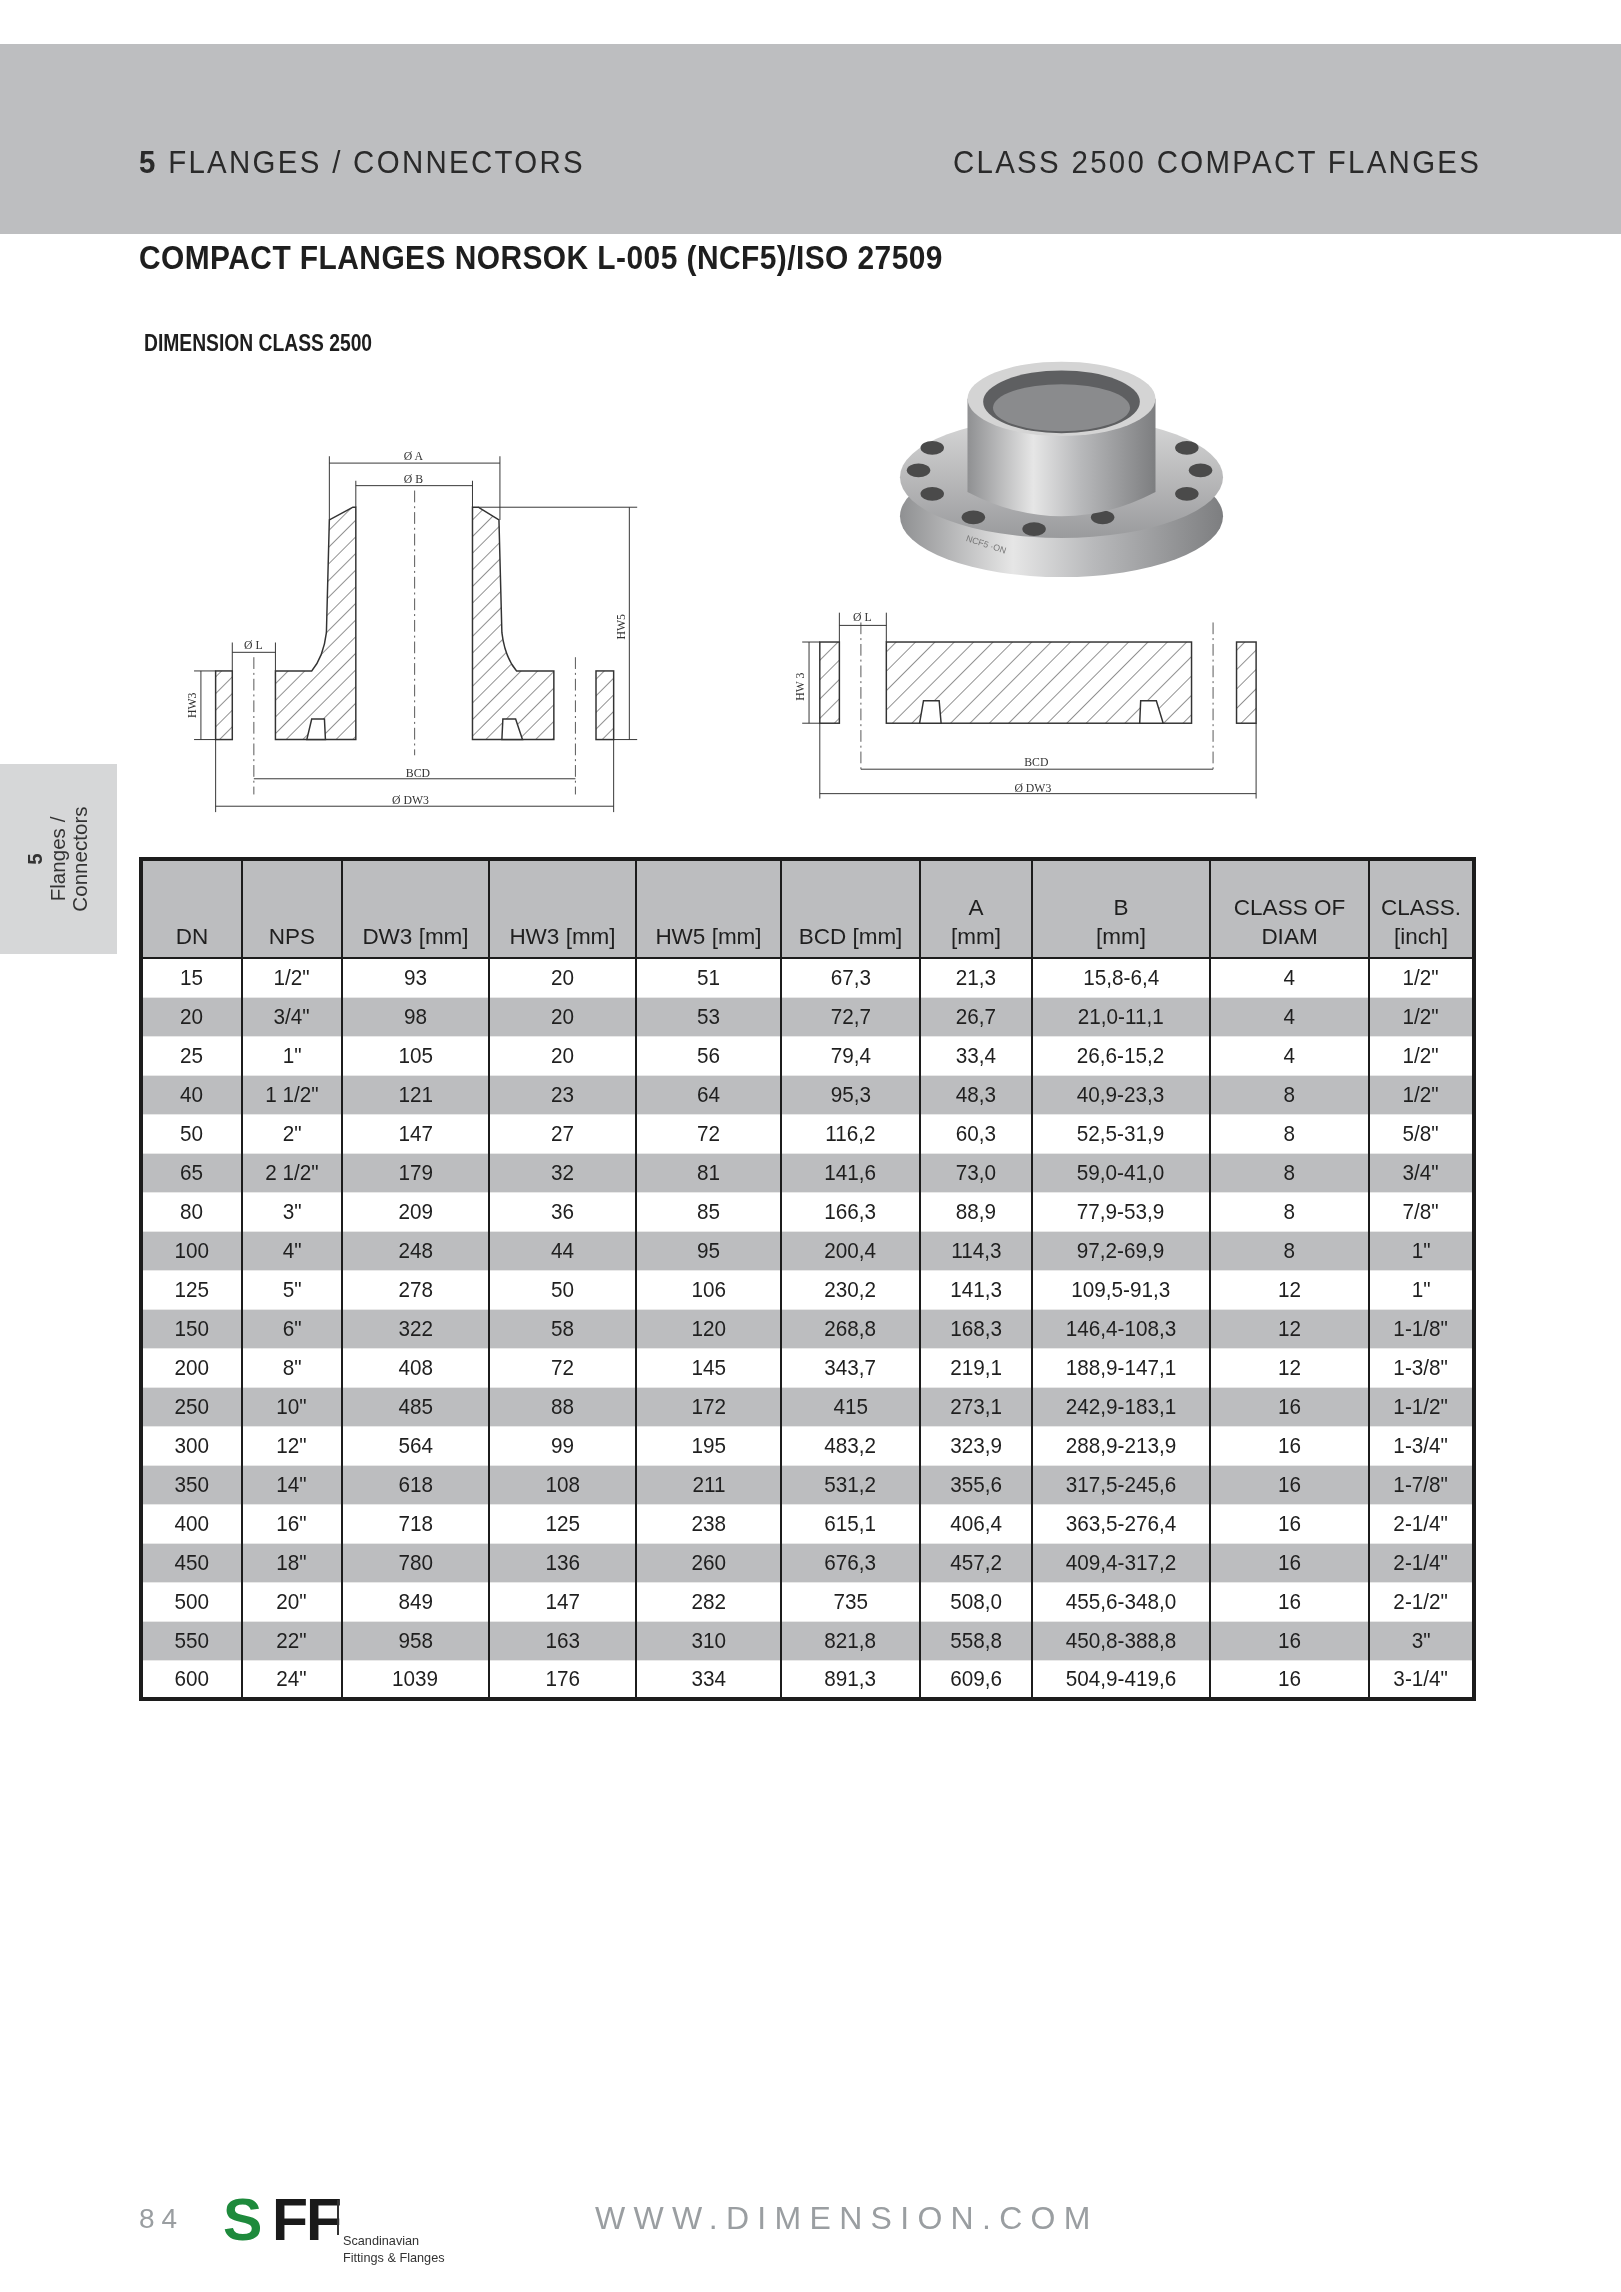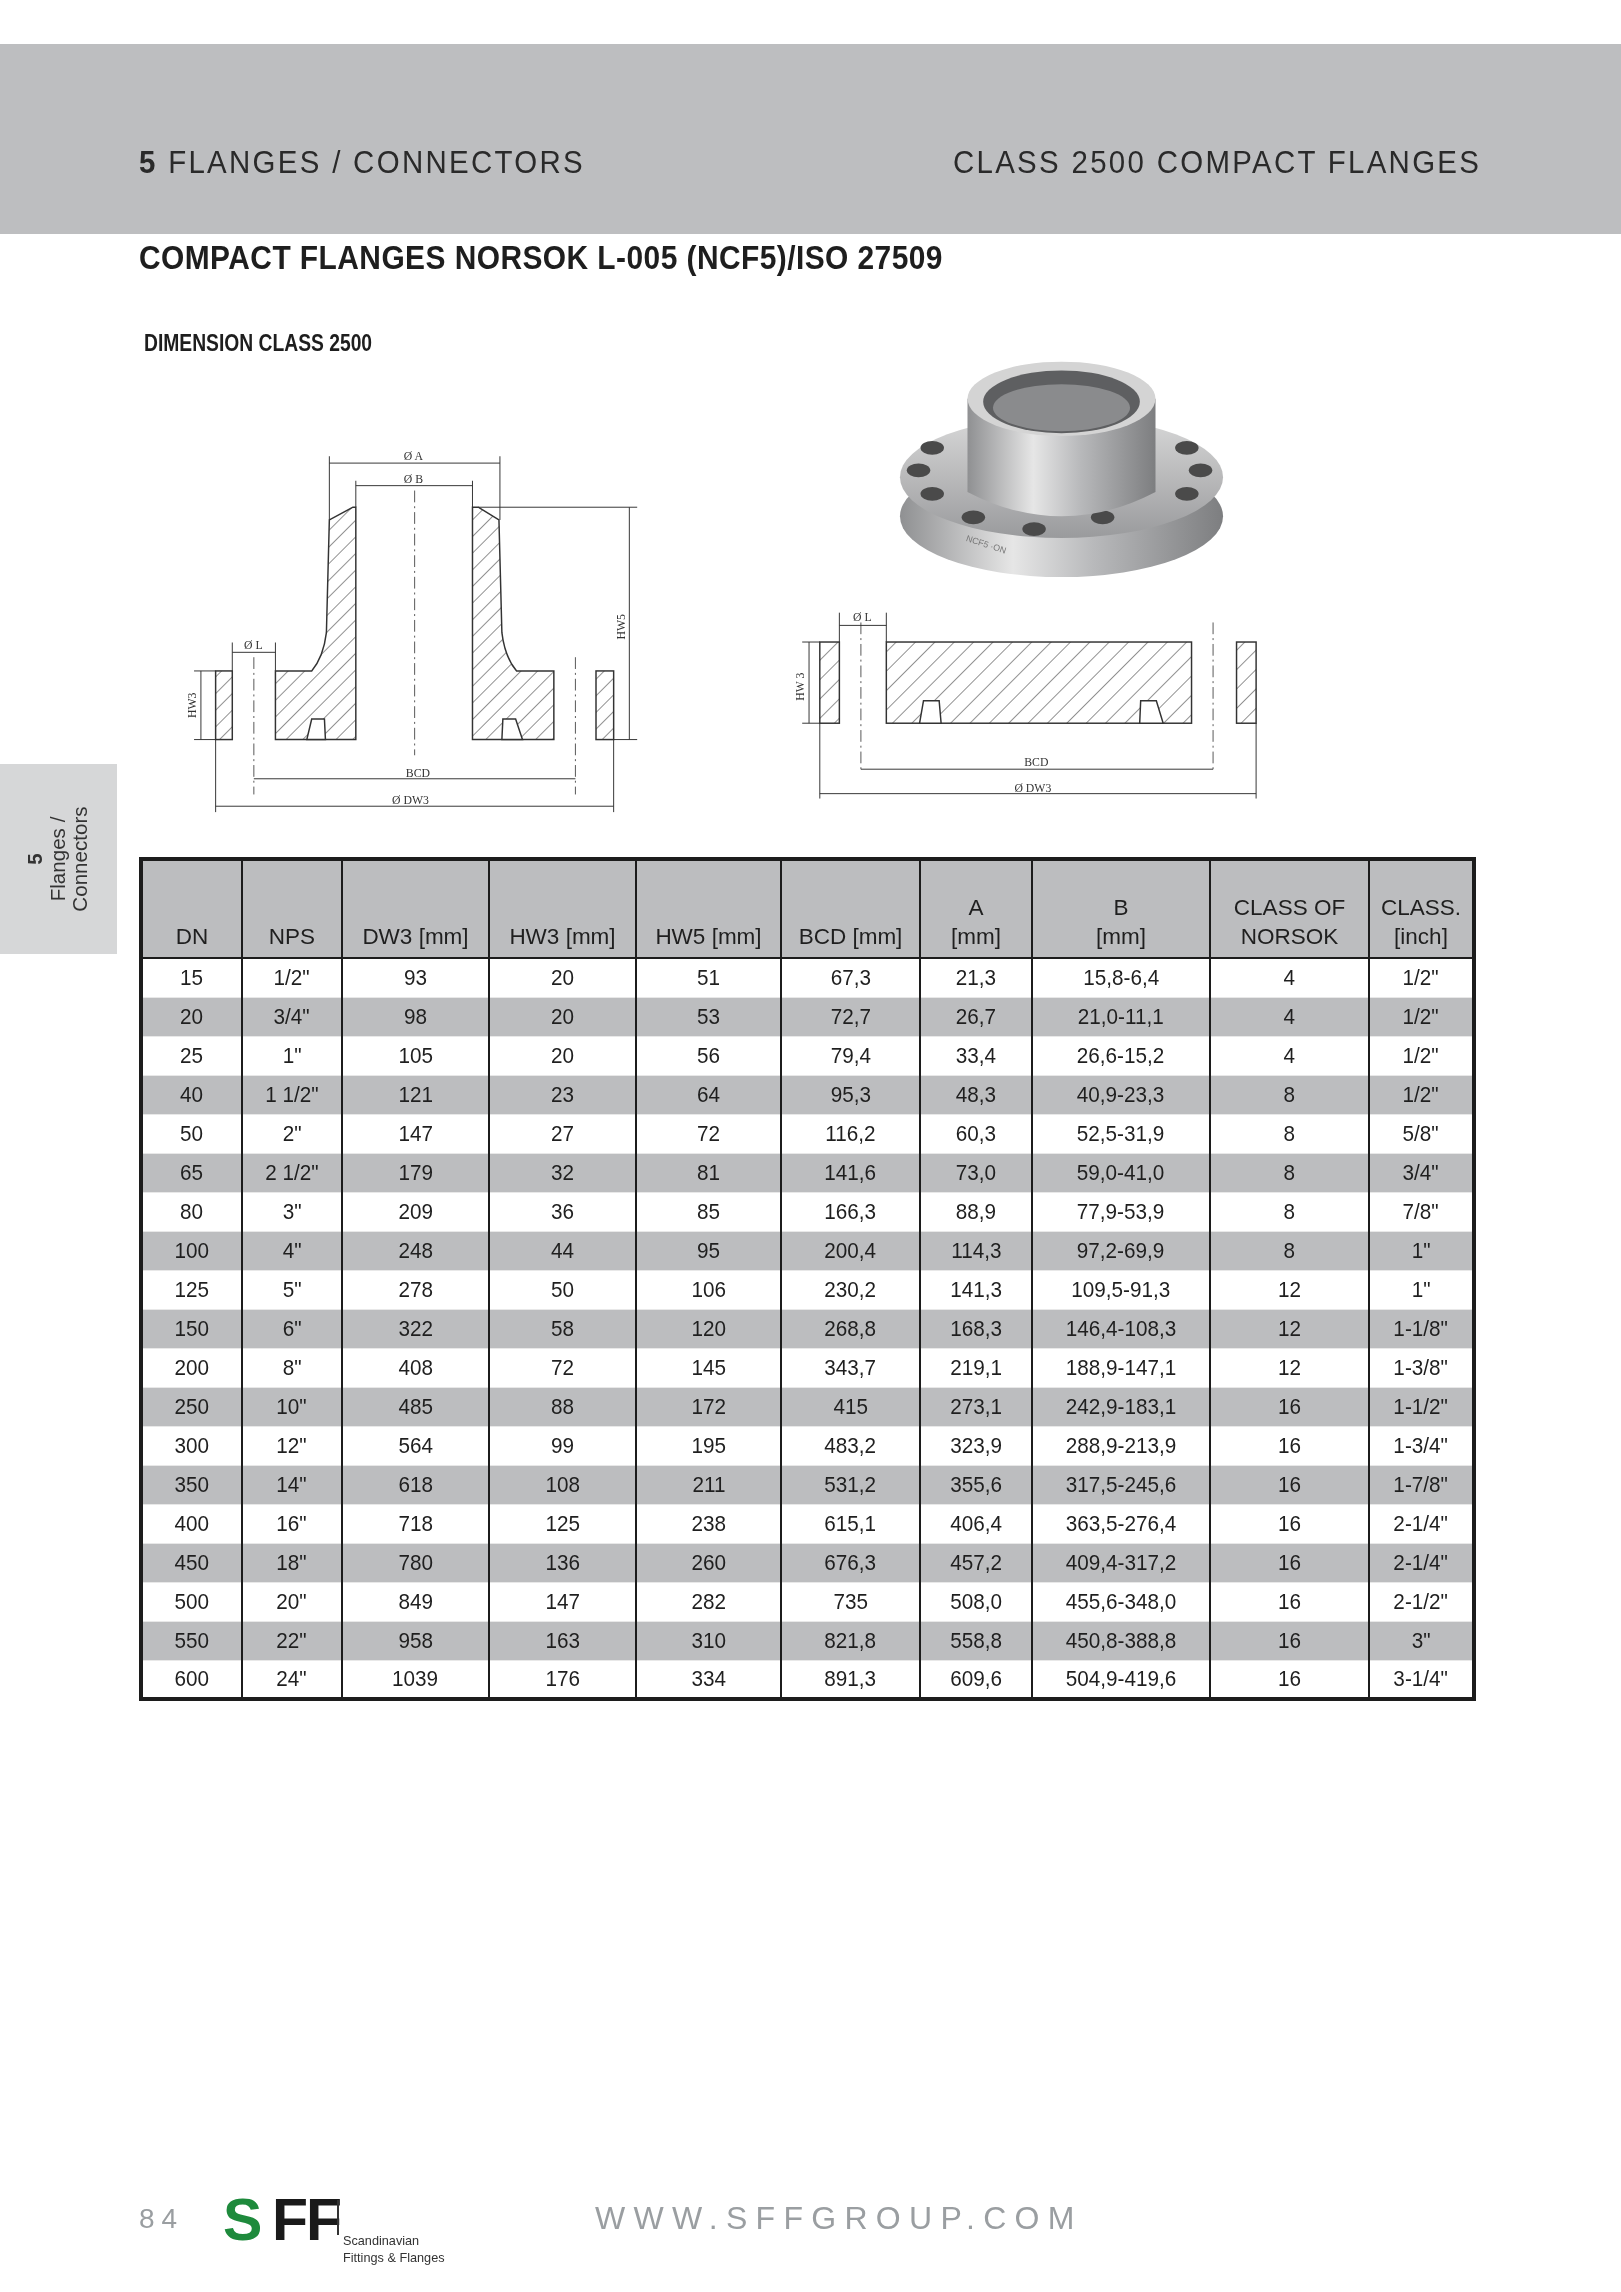--- a/index.html
+++ b/index.html
@@ -282,21 +282,21 @@
         <th>
           <div>A</div>
           <div>[mm]</div>
         </th>
         <th>
           <div>B</div>
           <div>[mm]</div>
         </th>
         <th>
           <div>CLASS OF</div>
-          <div>NORSOK</div>
+          <div>DIAM</div>
         </th>
         <th>
           <div>CLASS.</div>
           <div>[inch]</div>
         </th>
       </tr>
   </thead>
   <tbody id="tbody">
       <tr>
         <td><span class="cell-txt">15</span></td>
@@ -532,14 +532,14 @@
 <div class="footer-page">84</div>
 <div class="footer-logo">
   <span class="logo-s">S</span>
   <span class="logo-ff">FF</span>
   <span class="logo-bar"></span>
   <span class="logo-text">
     <span style="display:block">Scandinavian</span>
     <span style="display:block">Fittings &amp; Flanges</span>
   </span>
 </div>
-<div class="footer-url">WWW.SFFGROUP.COM</div>
+<div class="footer-url">WWW.DIMENSION.COM</div>
 
 
 </body></html>

